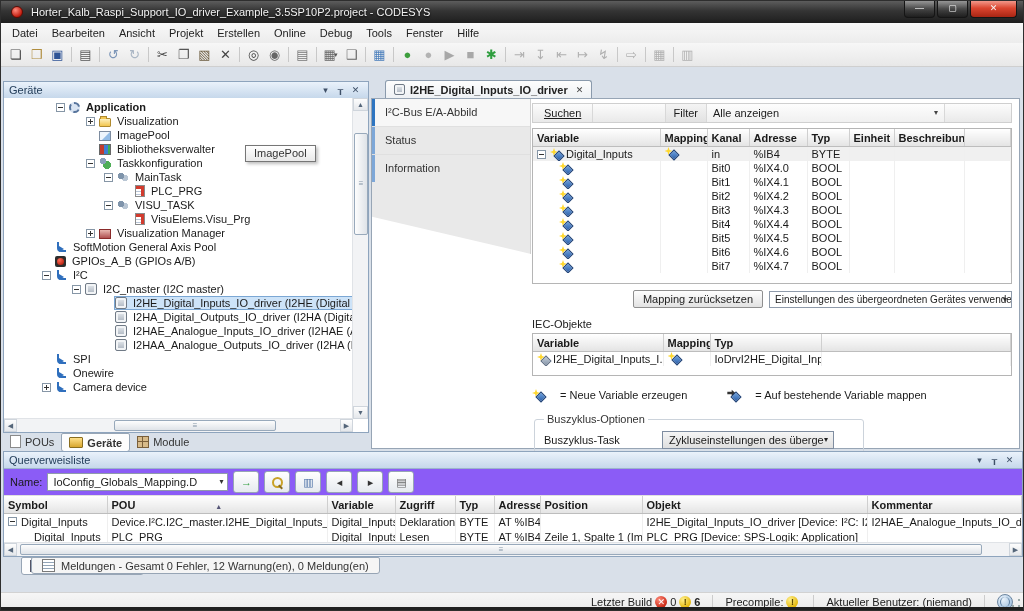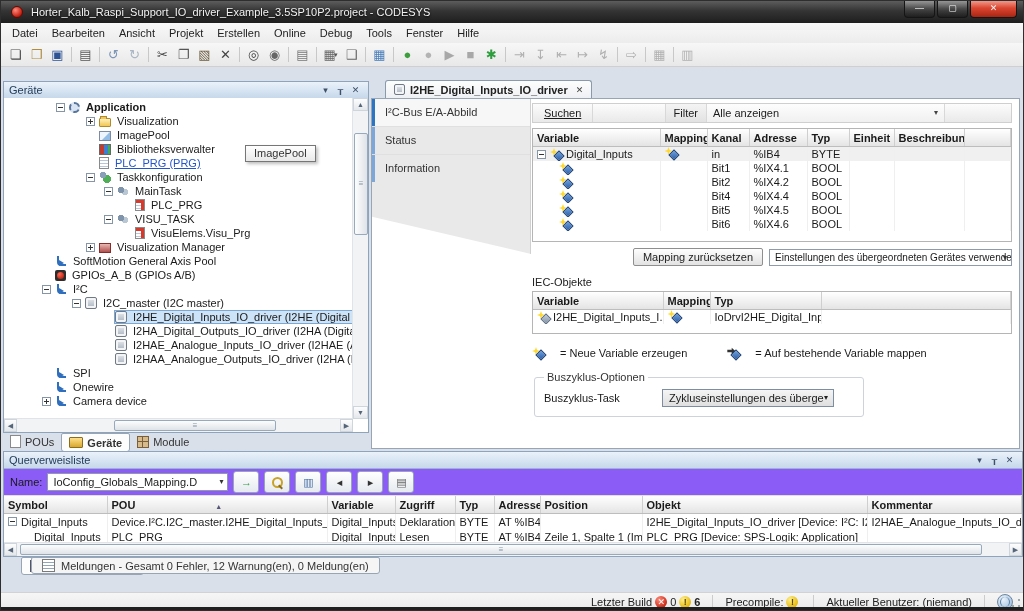--- a/index.html
+++ b/index.html
@@ -334,25 +334,20 @@
           <span class="exp none"></span>
           <span class="ic i-img"></span>
           <span class="tl">ImagePool</span>
         </div>
       <div class="trow" style="padding-left:82px">
           <span class="exp none"></span>
           <span class="ic i-lib"></span>
           <span class="tl">Bibliotheksverwalter</span>
         </div>
       <div class="trow" style="padding-left:82px">
-          <span class="exp none"></span>
-          <span class="ic i-doc"></span>
-          <span class="tl link">PLC_PRG (PRG)</span>
-        </div>
-      <div class="trow" style="padding-left:82px">
           <span class="exp"></span>
           <span class="ic i-tcfg"></span>
           <span class="tl">Taskkonfiguration</span>
         </div>
       <div class="trow" style="padding-left:100px">
           <span class="exp"></span>
           <span class="ic i-task"></span>
           <span class="tl">MainTask</span>
         </div>
       <div class="trow" style="padding-left:118px">
@@ -525,20 +520,34 @@
                   <td></td>
                   <td></td>
               </tr>
               <tr>
                   <td class="indent26">
                     <span class="vcell">
                       <span class="mi"></span>
                     </span>
                   </td>
                   <td></td>
+                  <td>Bit0</td>
+                  <td>%IX4.0</td>
+                  <td>BOOL</td>
+                  <td></td>
+                  <td></td>
+                  <td></td>
+                </tr>
+              <tr>
+                  <td class="indent26">
+                    <span class="vcell">
+                      <span class="mi"></span>
+                    </span>
+                  </td>
+                  <td></td>
                   <td>Bit1</td>
                   <td>%IX4.1</td>
                   <td>BOOL</td>
                   <td></td>
                   <td></td>
                   <td></td>
                 </tr>
               <tr>
                   <td class="indent26">
                     <span class="vcell">
@@ -553,20 +562,34 @@
                   <td></td>
                   <td></td>
                 </tr>
               <tr>
                   <td class="indent26">
                     <span class="vcell">
                       <span class="mi"></span>
                     </span>
                   </td>
                   <td></td>
+                  <td>Bit3</td>
+                  <td>%IX4.3</td>
+                  <td>BOOL</td>
+                  <td></td>
+                  <td></td>
+                  <td></td>
+                </tr>
+              <tr>
+                  <td class="indent26">
+                    <span class="vcell">
+                      <span class="mi"></span>
+                    </span>
+                  </td>
+                  <td></td>
                   <td>Bit4</td>
                   <td>%IX4.4</td>
                   <td>BOOL</td>
                   <td></td>
                   <td></td>
                   <td></td>
                 </tr>
               <tr>
                   <td class="indent26">
                     <span class="vcell">
@@ -583,20 +606,34 @@
                 </tr>
               <tr>
                   <td class="indent26">
                     <span class="vcell">
                       <span class="mi"></span>
                     </span>
                   </td>
                   <td></td>
                   <td>Bit6</td>
                   <td>%IX4.6</td>
+                  <td>BOOL</td>
+                  <td></td>
+                  <td></td>
+                  <td></td>
+                </tr>
+              <tr>
+                  <td class="indent26">
+                    <span class="vcell">
+                      <span class="mi"></span>
+                    </span>
+                  </td>
+                  <td></td>
+                  <td>Bit7</td>
+                  <td>%IX4.7</td>
                   <td>BOOL</td>
                   <td></td>
                   <td></td>
                   <td></td>
                 </tr>
               <tr>
                   <td style="height:10px;border:none" colspan="8"></td>
                 </tr>
             </tbody>
           </table>

